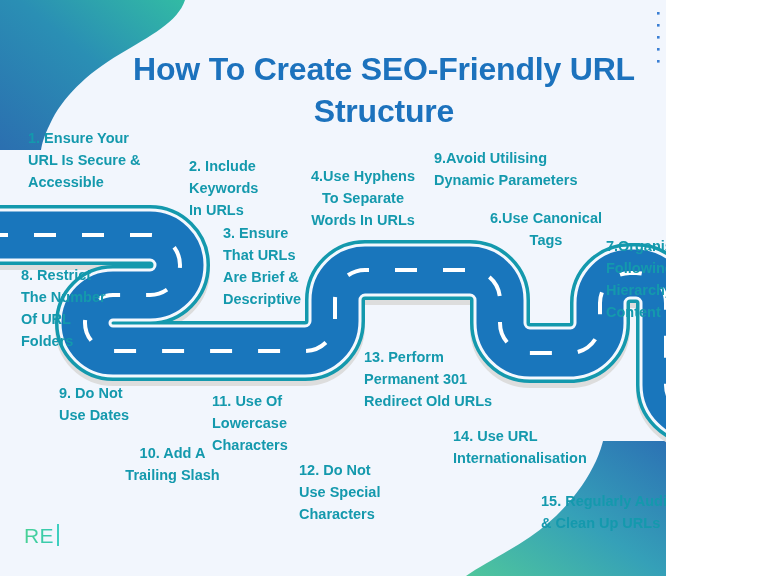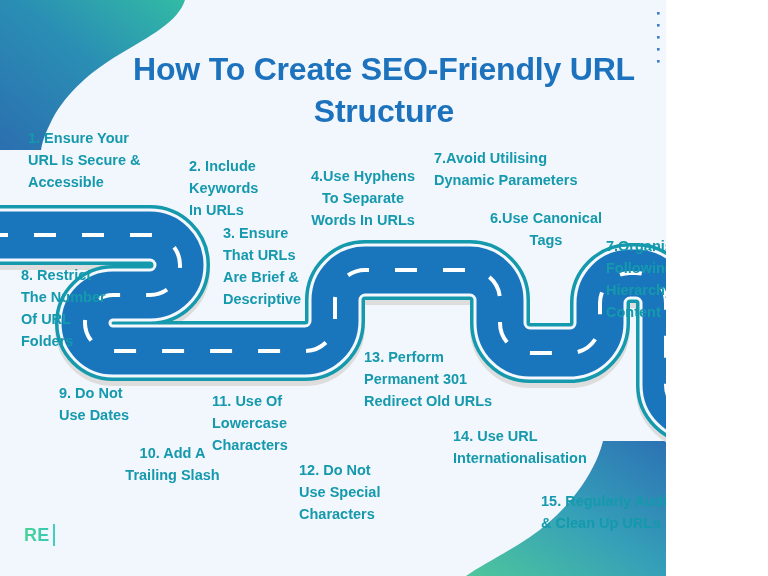--- a/index.html
+++ b/index.html
@@ -78,22 +78,22 @@
     white-space: pre-line;
   }
   .step.center { text-align: center; }
   .step.left   { text-align: left; }
 
   
   #logo {
     position: absolute;
     left: 24px;
     top: 524px;
-    font-size: 18px;
-    font-weight: bold;
+    font-size: 21px;
+    font-weight: normal;
     letter-spacing: 0.3px;
     line-height: 1;
     display: flex;
     align-items: center;
   }
   #logo .lg-re {
     background: linear-gradient(90deg, #4ad295 0%, #35c9b4 100%);
     -webkit-background-clip: text;
     background-clip: text;
     color: transparent;
@@ -264,21 +264,21 @@
       <div class="step left" style="left: 189px; top: 155px; width: 110px; color: rgb(20, 153, 173);">2. Include
 Keywords
 In URLs</div>
       <div class="step left" style="left: 223px; top: 222px; width: 105px; color: rgb(20, 153, 173);">3. Ensure
 That URLs
 Are Brief &amp;
 Descriptive</div>
       <div class="step center" style="left: 298px; top: 165px; width: 130px; color: rgb(20, 153, 173);">4.Use Hyphens
 To Separate
 Words In URLs</div>
-      <div class="step left" style="left: 434px; top: 147px; width: 180px; color: rgb(20, 153, 173);">7.Avoid Utilising
+      <div class="step left" style="left: 434px; top: 147px; width: 180px; color: rgb(20, 153, 173);">9.Avoid Utilising
 Dynamic Parameters</div>
       <div class="step center" style="left: 476px; top: 207px; width: 140px; color: rgb(20, 153, 173);">6.Use Canonical
 Tags</div>
       <div class="step left" style="left: 606px; top: 235px; width: 140px; color: rgb(20, 153, 173);">7.Organise URLs
 Following The
 Hierarchy OF
 Content</div>
       <div class="step left" style="left: 21px; top: 264px; width: 110px; color: rgb(20, 153, 173);">8. Restrict
 The Number
 Of URL

